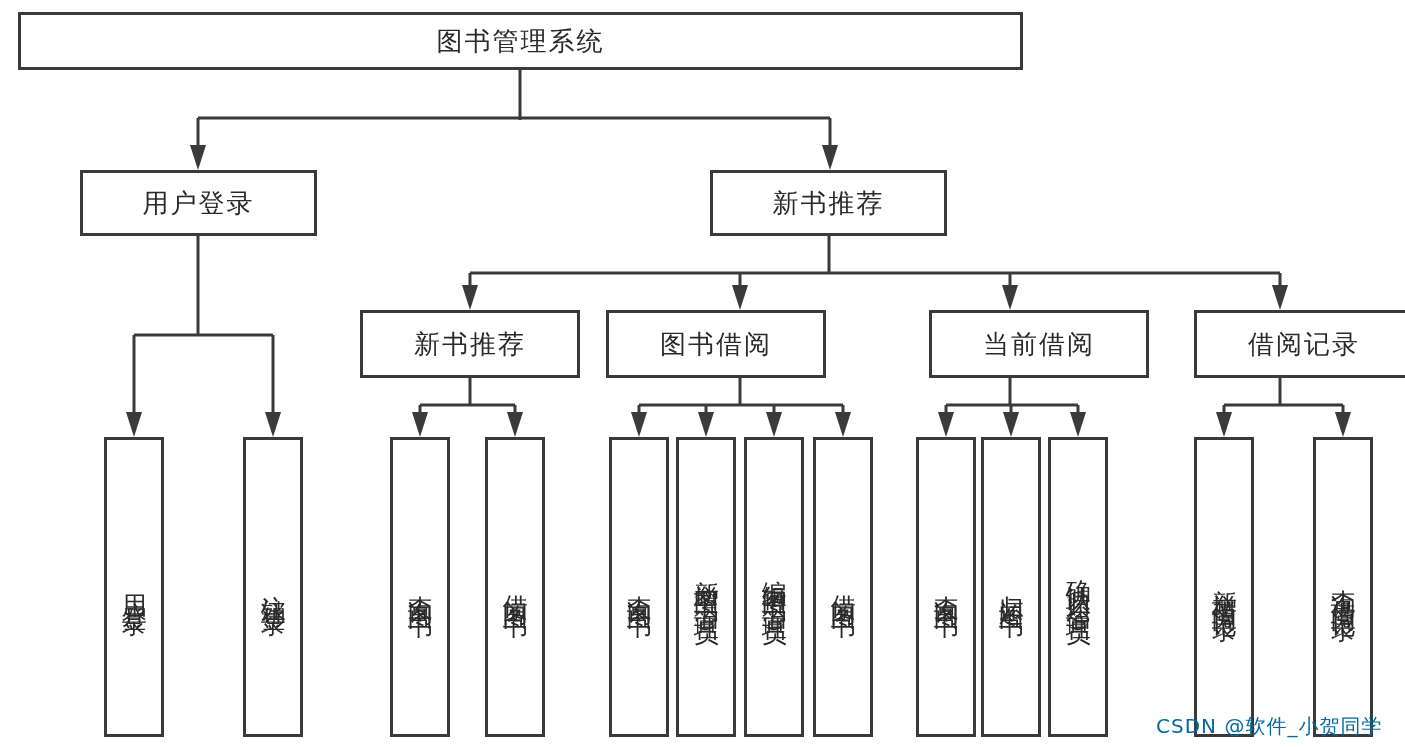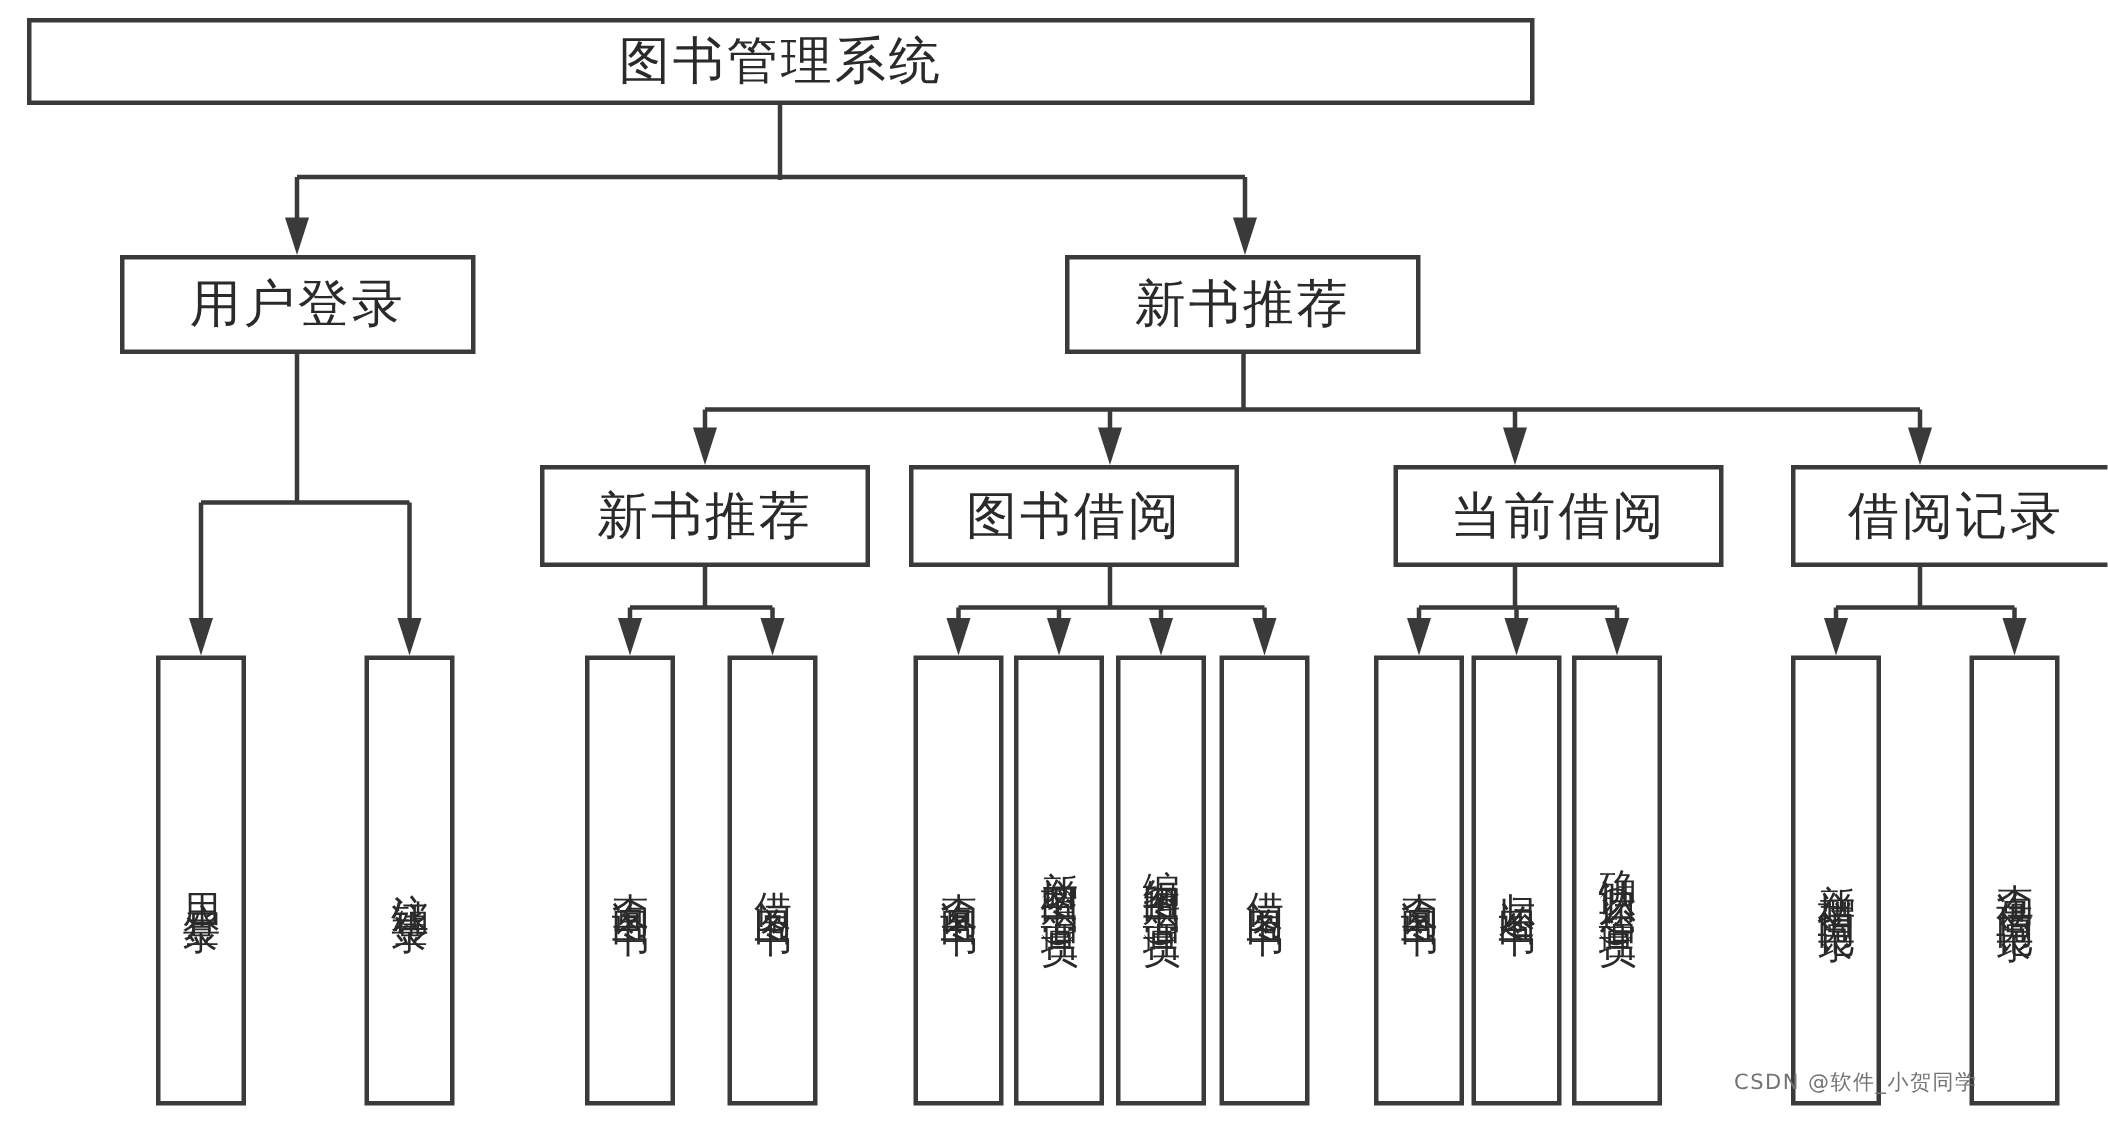--- a/index.html
+++ b/index.html
@@ -20,21 +20,21 @@
     position: absolute;
     box-sizing: border-box;
     border: 3px solid #3a3a3a;
     background: #ffffff;
     display: flex;
     align-items: center;
     justify-content: center;
     color: #2a2a2a;
   }
   .h-label {
-    font-size: 34px;
+    font-size: 26px;
     letter-spacing: 2px;
     white-space: nowrap;
   }
   .root-box   { left: 18px;  top: 12px;  width: 1005px; height: 58px; }
   .lvl2       { top: 170px; height: 66px; width: 237px; }
   .b-user     { left: 80px; }
   .b-mgmt     { left: 710px; }
   .lvl3       { top: 310px; height: 68px; width: 220px; }
   .b-recommend{ left: 360px; }
   .b-borrow   { left: 606px; }
@@ -58,22 +58,22 @@
   .l8  { left: 813px; }
   .l9  { left: 916px; }
   .l10 { left: 981px; }
   .l11 { left: 1048px; }
   .l12 { left: 1194px; }
   .l13 { left: 1313px; }
   .watermark {
     position: absolute;
     left: 1156px;
     top: 713px;
-    font-size: 14px;
-    color: #737373;
+    font-size: 20px;
+    color: #0369a1;
     white-space: nowrap;
     letter-spacing: 1px;
   }
 </style>
 </head>
 <body>
 
 <div class="canvas">
 
   <svg class="connectors" viewBox="0 0 1405 747" xmlns="http://www.w3.org/2000/svg">

